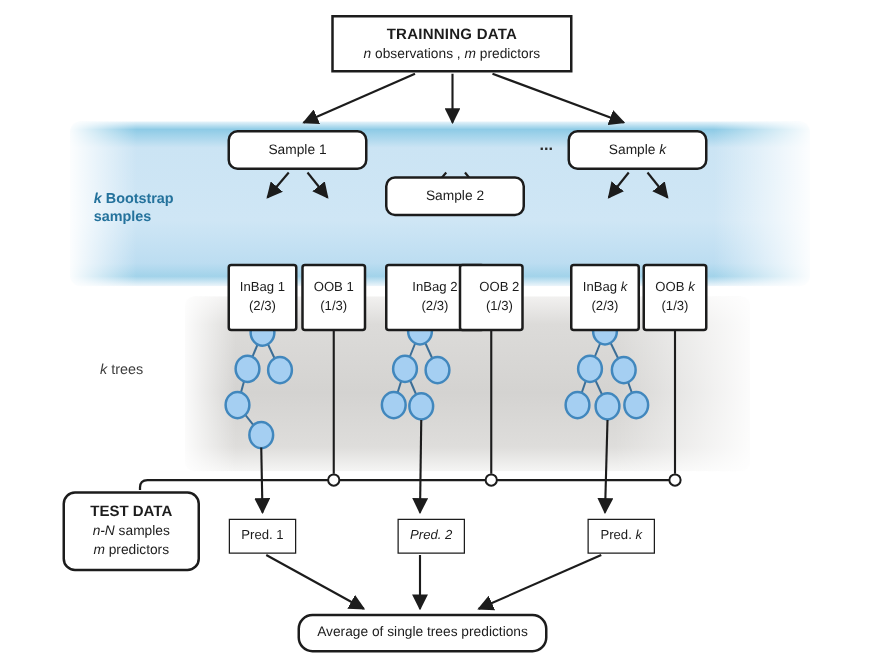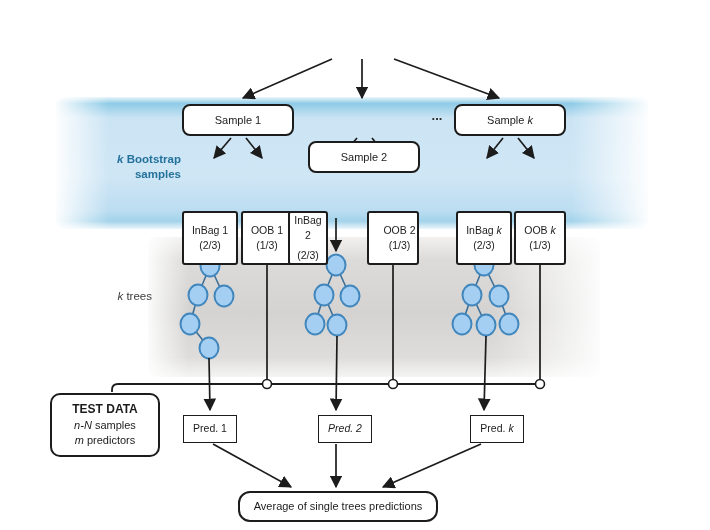--- a/index.html
+++ b/index.html
@@ -27,23 +27,23 @@
     text-align:center;line-height:1.3;box-sizing:border-box;
   }
   .b-train{left:265px;top:12px;width:193px;height:46px;font-size:11px;}
   .b-train .t{font-weight:bold;font-size:12px;letter-spacing:.2px;}
   .b-sample{top:104px;width:112px;height:32px;border-radius:8px;font-size:11px;}
   .b-s1{left:182px;} .b-s2{left:308px;margin-top:37px;} .b-sk{left:454px;}
   .ellipsis{position:absolute;z-index:2;left:420px;top:108px;width:34px;text-align:center;
     font-size:13px;font-weight:bold;color:#2b2b2b;}
   .b-bag{top:163px;height:54px;border-radius:3px;font-size:10.5px;line-height:1.45;margin-top:48px;}
   .b-ib1{left:182px;width:56px;} .b-ob1{left:241px;width:52px;}
-  .b-ib2{left:288px;width:40px;justify-content:space-between;} .b-ob2{left:367px;width:52px;padding-left:13px;}
+  .b-ib2{left:308px;width:80px;} .b-ob2{left:367px;width:52px;padding-left:13px;}
   .b-ibk{left:456px;width:56px;} .b-obk{left:514px;width:52px;}
-  .lbl{position:absolute;z-index:2;text-align:right;line-height:1.3;}
+  .lbl{position:absolute;z-index:2;text-align:left;line-height:1.3;}
   .lbl-boot{left:75px;top:152px;width:106px;font-size:11.5px;font-weight:600;color:#24729c;}
   .lbl-trees{left:80px;top:289px;width:72px;font-size:11.5px;color:#3c3c3c;}
   .b-test{left:50px;top:393px;width:110px;height:64px;border-radius:10px;font-size:11px;line-height:1.4;}
   .b-test .t{font-weight:bold;font-size:12px;}
   .b-pred{top:415px;width:54px;height:28px;border-width:1.5px;font-size:10.5px;}
   .b-p1{left:183px;} .b-p2{left:318px;font-style:italic;} .b-pk{left:457px;margin-left:13px;}
   .b-avg{left:238px;top:491px;width:200px;height:31px;border-radius:12px;font-size:11px;}
   .i{font-style:italic;}
 </style>
 </head>
@@ -152,20 +152,24 @@
       <circle cx="540" cy="384" r="4.5"></circle>
     </g>
 
     <g stroke="#1c1c1c" stroke-width="1.7" fill="none">
       <line x1="213" y1="444" x2="291" y2="487" marker-end="url(#arw)"></line>
       <line x1="336" y1="444" x2="336" y2="487" marker-end="url(#arw)"></line>
       <line x1="481" y1="444" x2="383" y2="487" marker-end="url(#arw)"></line>
     </g>
   </svg>
 
+  <div class="box b-train">
+    <div class="t">TRAINNING DATA</div>
+    <div><span class="i">n</span><span> observations , </span><span class="i">m</span><span> predictors</span></div>
+  </div>
 
   <div class="box b-sample b-s1">
     <span>Sample 1</span>
   </div>
   <div class="box b-sample b-s2">
     <span>Sample 2</span>
   </div>
   <div class="ellipsis">...</div>
   <div class="box b-sample b-sk">
     <span><span>Sample </span><span class="i">k</span></span>

